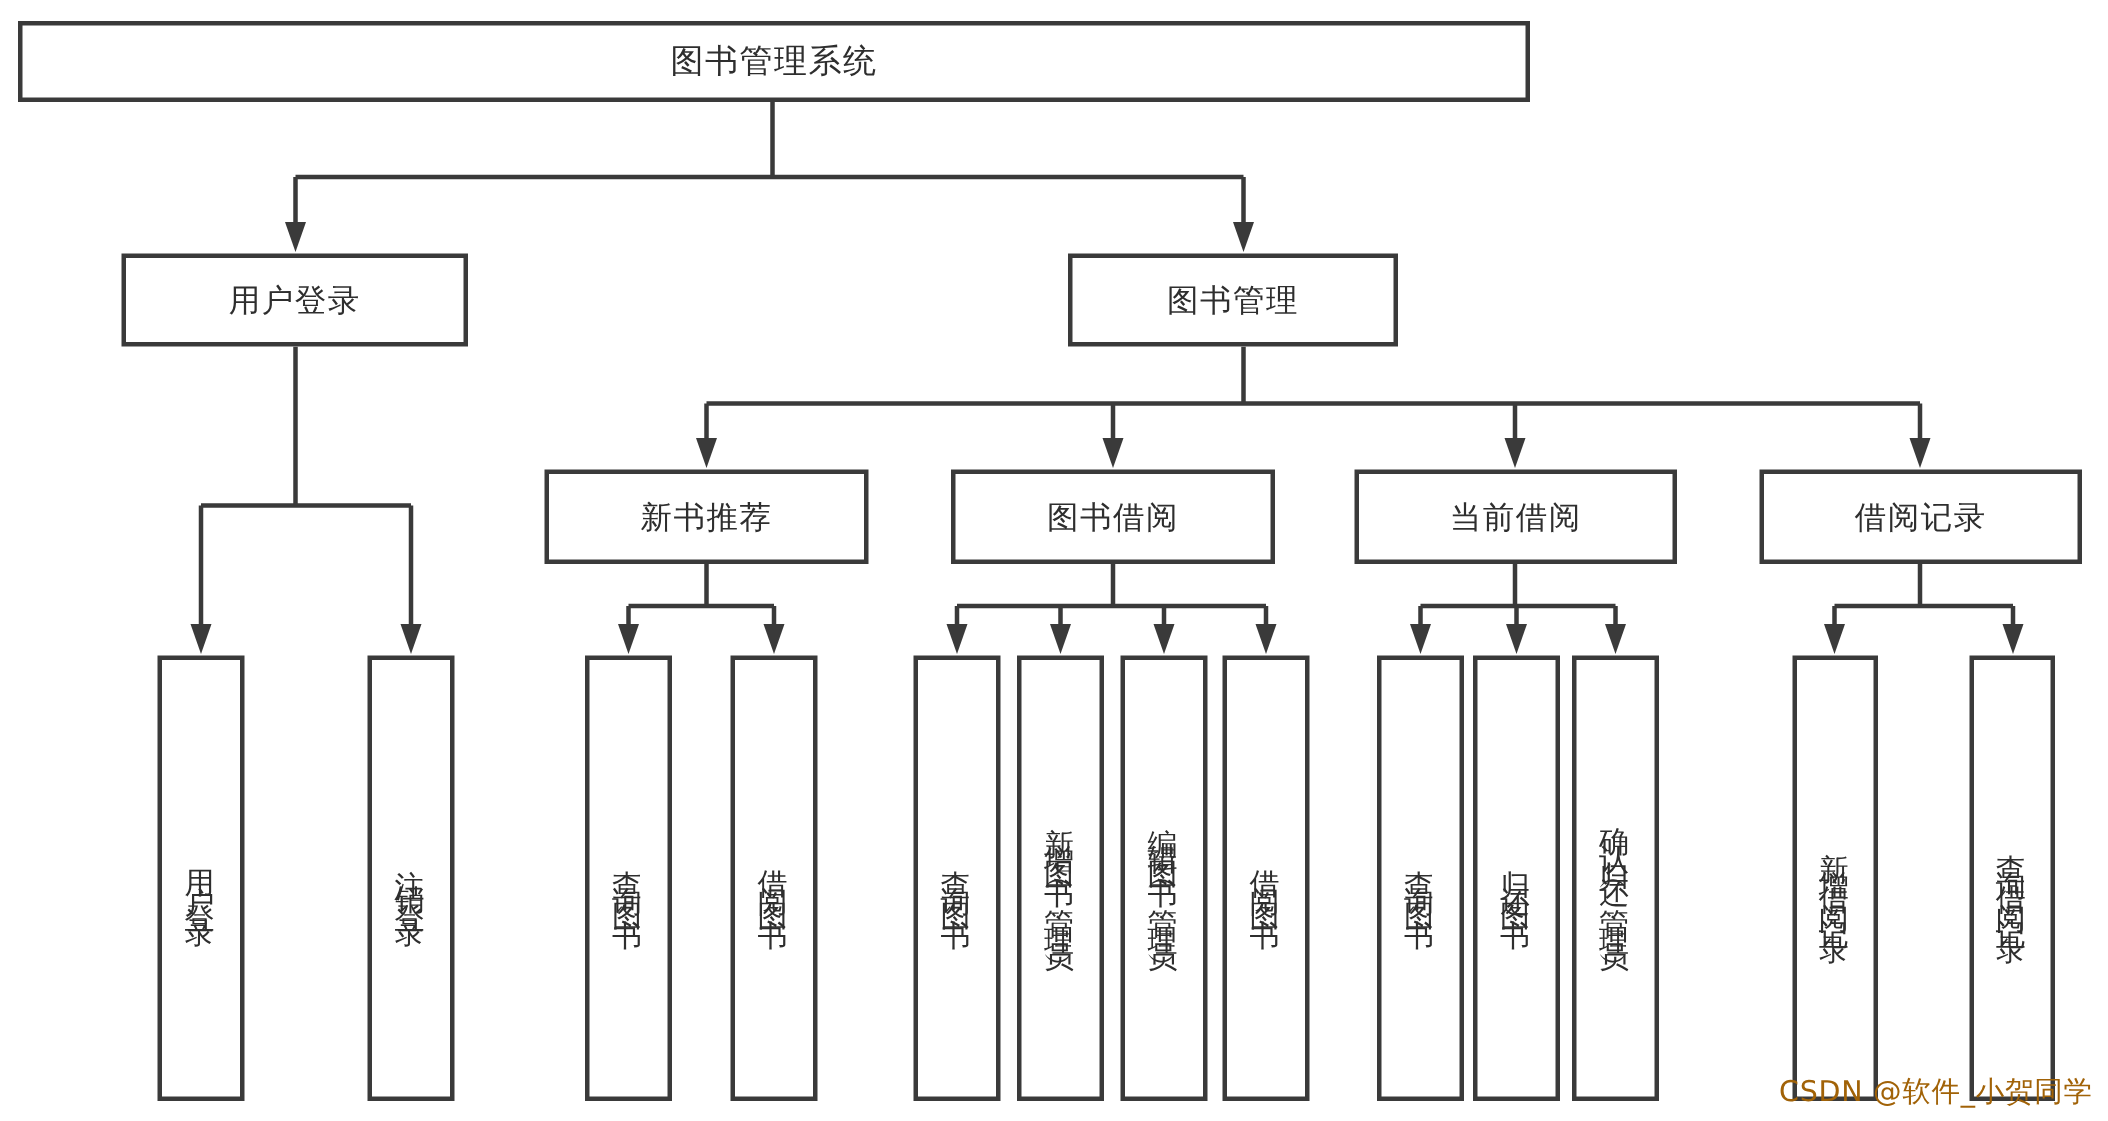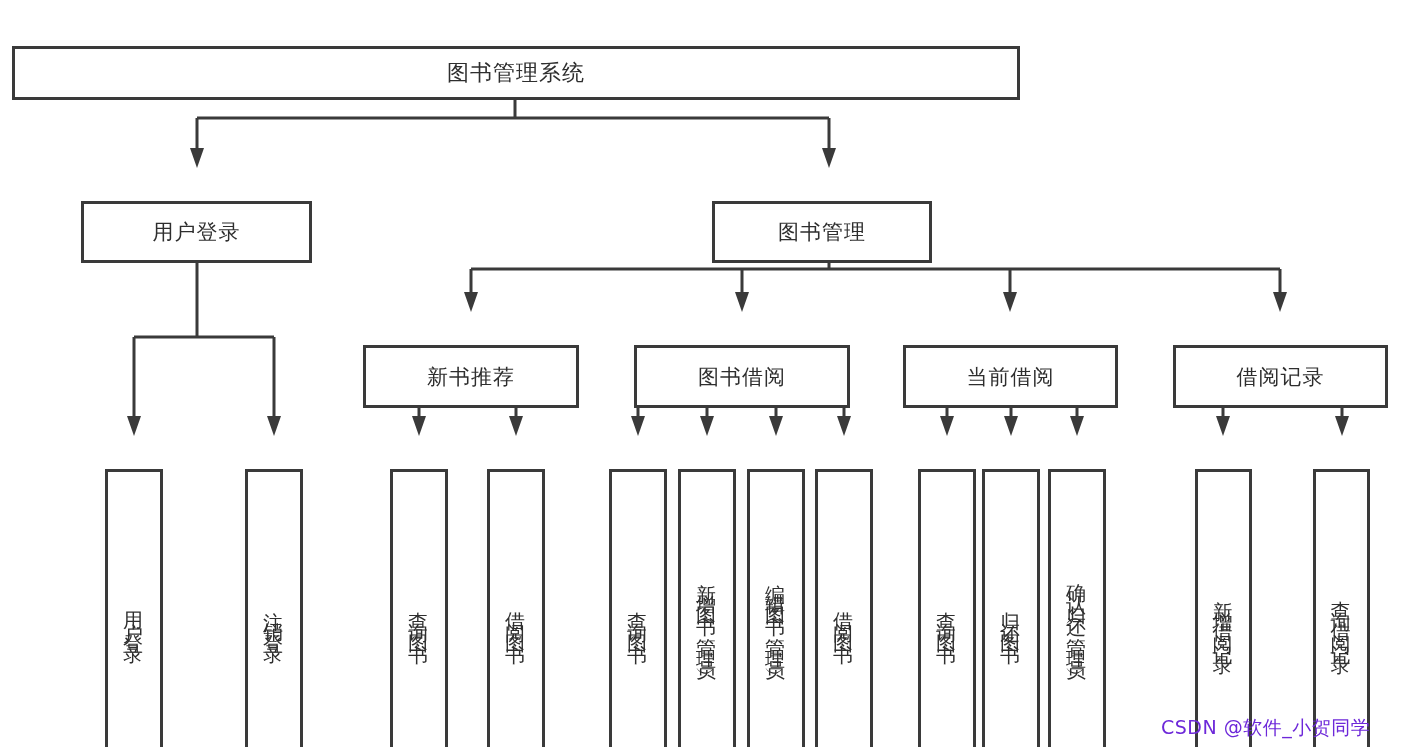--- a/index.html
+++ b/index.html
@@ -31,44 +31,43 @@
   }
   .node {
     position: absolute;
     box-sizing: border-box;
     background: #ffffff;
     border: 3px solid #3a3a3a;
     display: flex;
     align-items: center;
     justify-content: center;
     color: #2e2e2e;
-    margin-top: 32px;
   }
   .hnode {
     font-size: 21px;
     letter-spacing: 1px;
   }
   .root-node {
     font-size: 22px;
   }
   .vnode span {
     writing-mode: vertical-rl;
     text-orientation: mixed;
     font-size: 20px;
     letter-spacing: 11px;
     white-space: nowrap;
     color: #2e2e2e;
   }
   .watermark {
     position: absolute;
-    left: 1161px;
+    left: 1186px;
     top: 715px;
     width: 215px;
     font-size: 19px;
-    color: #6d28d9;
+    color: #a16207;
     letter-spacing: 0.5px;
     z-index: 10;
     white-space: nowrap;
   }
 </style>
 </head>
 <body>
 
 <div class="canvas">
 

